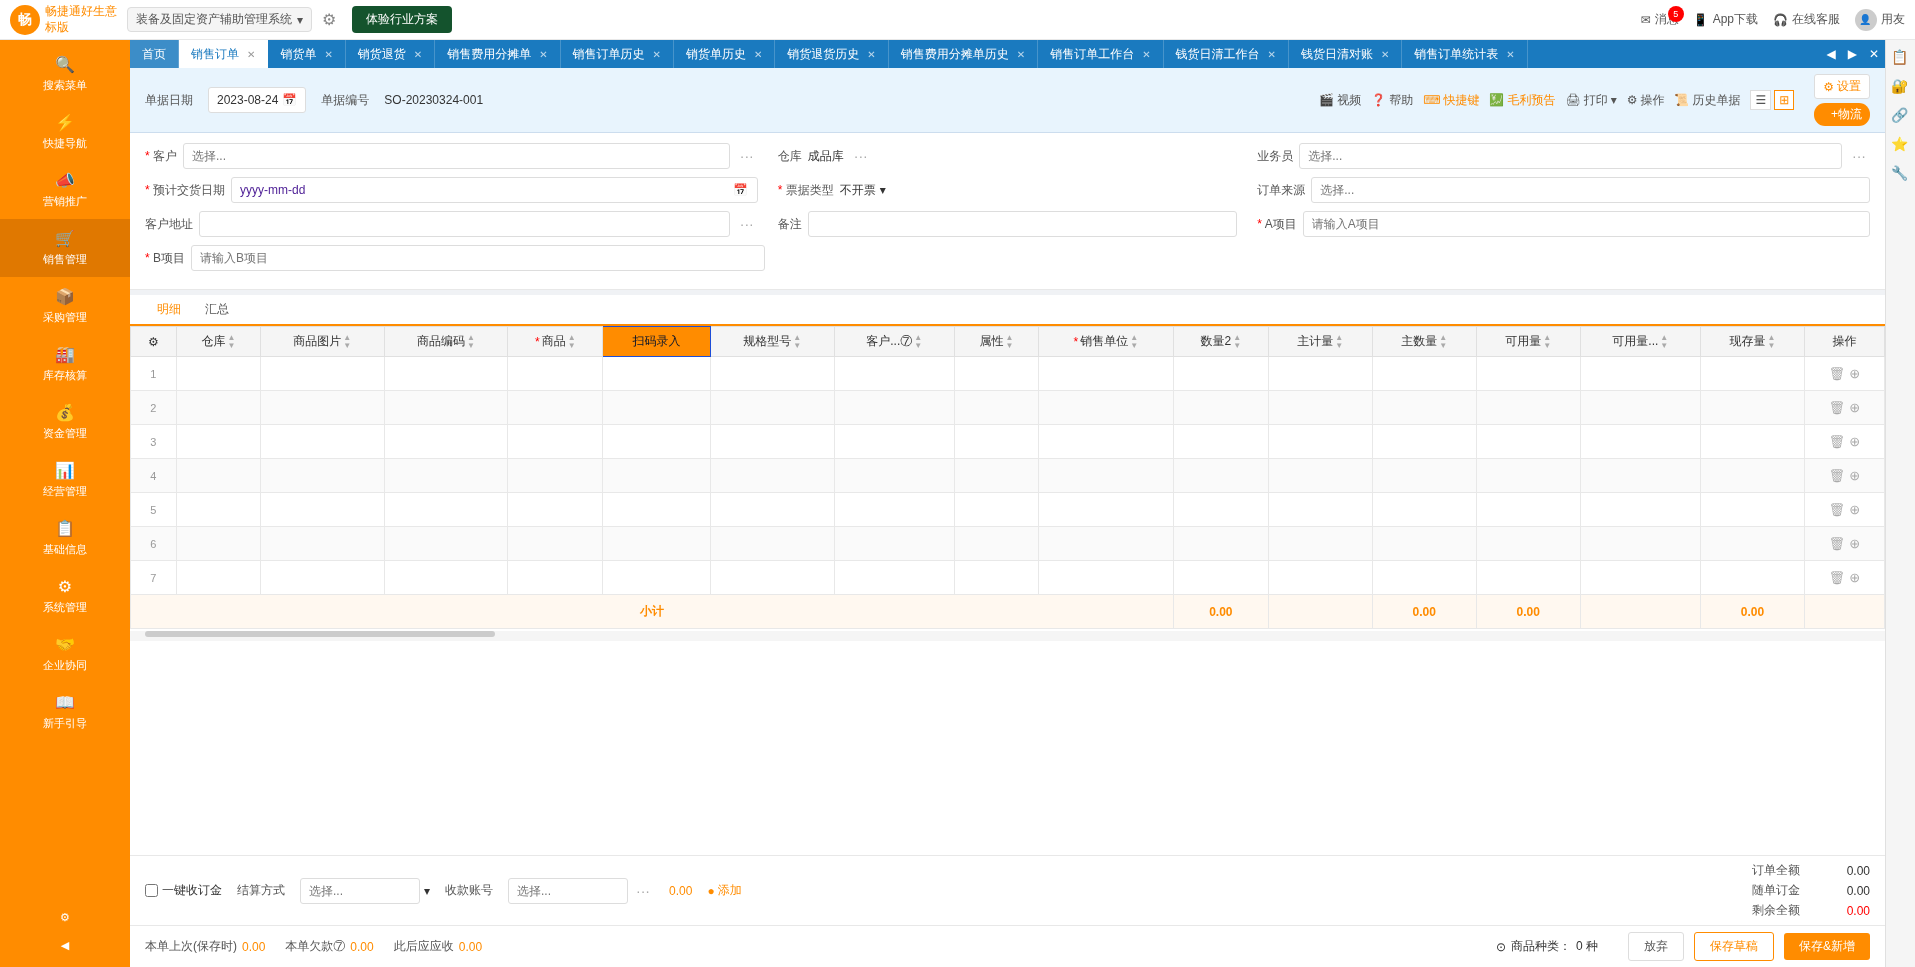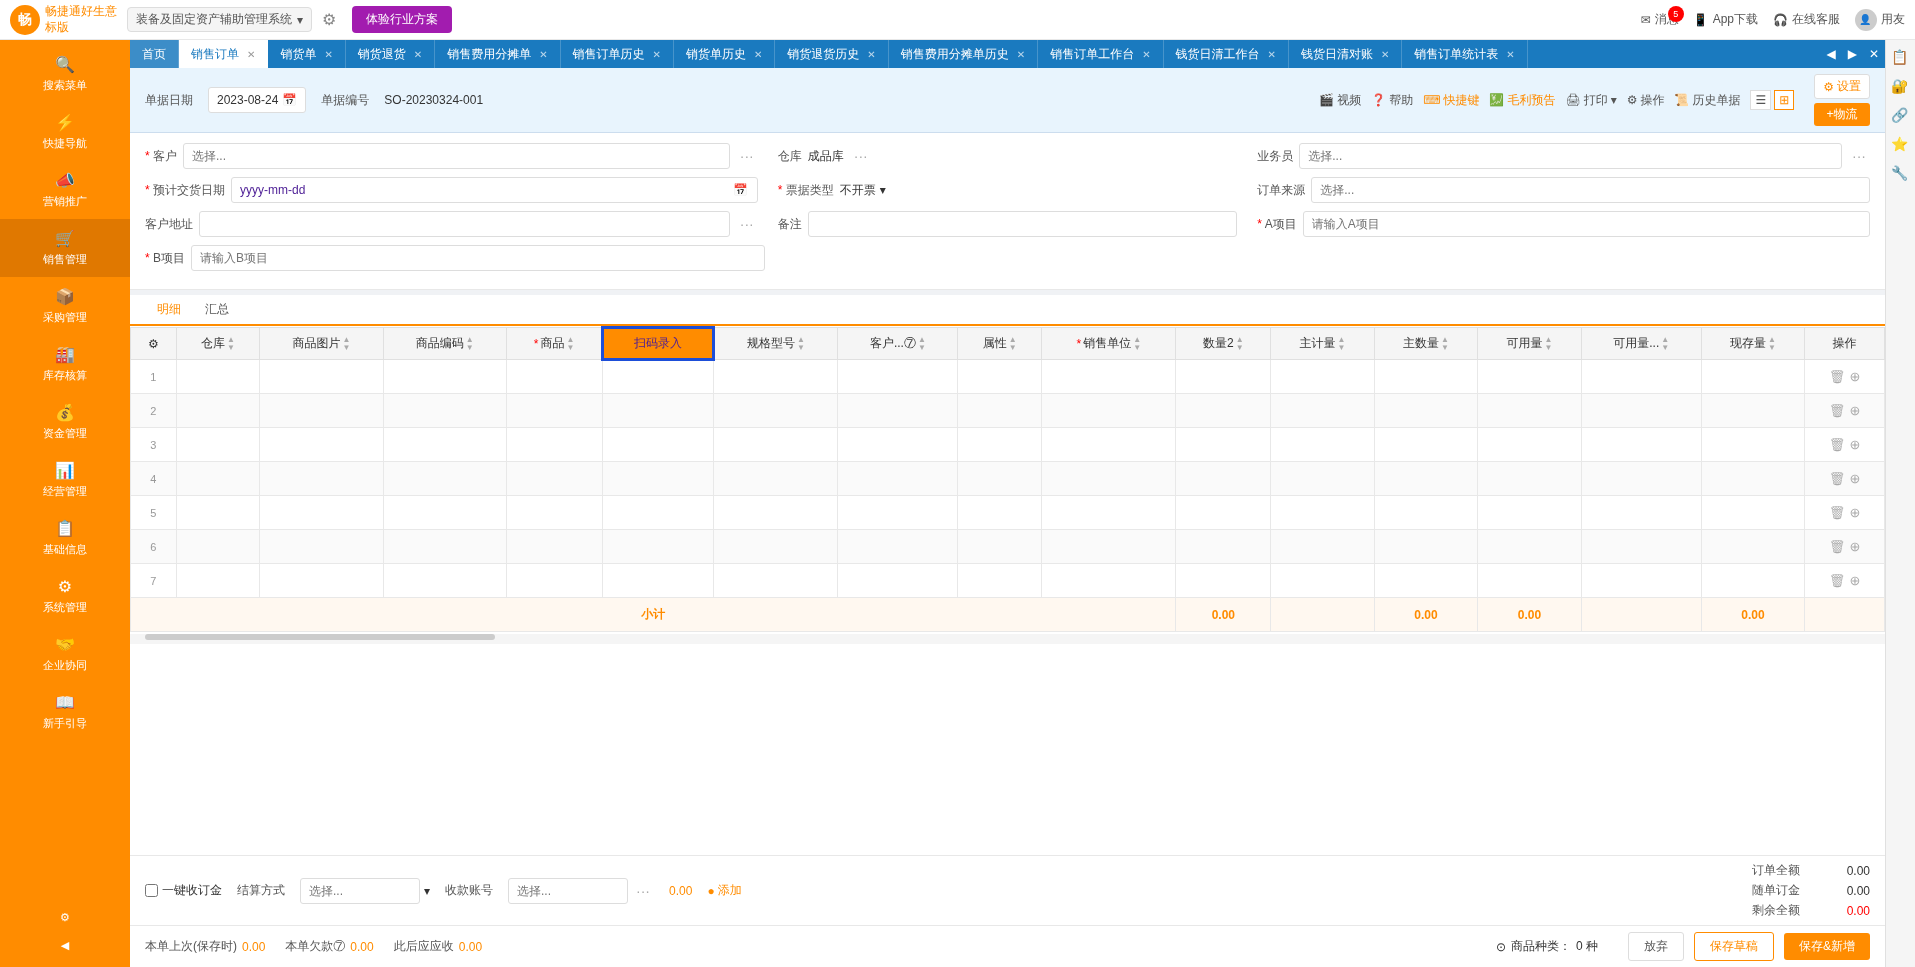--- a/index.html
+++ b/index.html
@@ -7,21 +7,21 @@
     
     
     .app-container { display: flex; flex-direction: column; height: 967px; width: 1915px; }
     .top-bar { height: 40px; background: #fff; display: flex; align-items: center; padding: 0 10px; border-bottom: 1px solid #e8e8e8; justify-content: space-between; }
     .top-bar-left { display: flex; align-items: center; gap: 10px; }
     .top-bar-right { display: flex; align-items: center; gap: 15px; font-size: 12px; color: #555; }
     .logo-area { display: flex; align-items: center; gap: 5px; }
     .logo-icon { width: 30px; height: 30px; background: #ff8c00; border-radius: 50%; display: flex; align-items: center; justify-content: center; color: white; font-size: 14px; font-weight: bold; }
     .logo-text { font-size: 12px; color: #ff8c00; line-height: 1.3; }
     .system-selector { display: flex; align-items: center; gap: 5px; background: #f5f5f5; border: 1px solid #ddd; border-radius: 4px; padding: 3px 8px; font-size: 12px; color: #555; cursor: pointer; }
-    .btn-industry { background: #a21caf; color: white; border: none; border-radius: 4px; padding: 5px 14px; font-size: 12px; cursor: pointer; }
+    .btn-industry { background: #14532d; color: white; border: none; border-radius: 4px; padding: 5px 14px; font-size: 12px; cursor: pointer; }
     
     .main-body { display: flex; flex: 1; overflow: hidden; }
     
     
     .sidebar { width: 130px; background: #ff8c00; display: flex; flex-direction: column; align-items: center; padding-top: 5px; }
     .sidebar-item { width: 100%; display: flex; flex-direction: column; align-items: center; padding: 10px 5px; color: white; cursor: pointer; font-size: 11px; gap: 4px; }
     .sidebar-item:hover, .sidebar-item.active { background: rgba(0,0,0,0.15); }
     .sidebar-item.active { background: #e07800; }
     .sidebar-icon { font-size: 16px; }
     .sidebar-bottom { margin-top: auto; padding-bottom: 10px; display: flex; flex-direction: column; align-items: center; gap: 5px; }
@@ -97,21 +97,21 @@
     .btn-save-draft { background: white; border: 1px solid #ff8c00; border-radius: 3px; padding: 5px 15px; cursor: pointer; color: #ff8c00; font-size: 12px; }
     .btn-save-new { background: #ff8c00; border: none; border-radius: 3px; padding: 5px 15px; cursor: pointer; color: white; font-size: 12px; }
     
     
     .right-panel { width: 30px; background: #f5f5f5; display: flex; flex-direction: column; align-items: center; padding: 5px 0; gap: 5px; border-left: 1px solid #e0e0e0; }
     .right-icon { width: 24px; height: 24px; display: flex; align-items: center; justify-content: center; cursor: pointer; color: #888; font-size: 14px; }
     .header-icon-item { display: flex; align-items: center; gap: 4px; cursor: pointer; }
     .notification-badge { background: red; color: white; border-radius: 50%; width: 16px; height: 16px; font-size: 9px; display: flex; align-items: center; justify-content: center; position: absolute; top: -5px; right: -5px; }
     .relative { position: relative; }
     .settings-btn { background: white; border: 1px solid #ddd; border-radius: 3px; padding: 3px 8px; cursor: pointer; display: flex; align-items: center; gap: 3px; color: #ff8c00; font-size: 12px; }
-    .add-goods-btn { background: #ff8c00; color: white; border: none; border-radius: 3px; padding: 3px 8px; cursor: pointer; font-size: 12px; }
+    .add-goods-btn { background: #ff8c00; color: white; border: none; border-radius: 11px; padding: 3px 8px; cursor: pointer; font-size: 12px; text-align: right; }
     
     .table-action-icons { display: flex; gap: 4px; justify-content: center; }
     .action-icon { cursor: pointer; color: #aaa; font-size: 13px; }
   </style>
 </head>
 <body>
 
 <div class="app-container">
 
   <div class="top-bar">
@@ -432,21 +432,21 @@
               <th>
                 <div class="th-sort">
                     <span class="required-star">*</span>
                     <span>商品</span>
                     <div class="sort-arrows">
                       <span>▲</span>
                       <span>▼</span>
                     </div>
                   </div>
               </th>
-              <th style="background:#ff8c00;color:#4c1d95;border:3px solid #1d4ed8;margin-top:47px;">扫码录入</th>
+              <th style="background:#ff8c00;color:#0f172a;border:1px solid #1d4ed8;margin-top:47px;">扫码录入</th>
               <th>
                 <div class="th-sort">
                     <span>规格型号</span>
                     <div class="sort-arrows">
                       <span>▲</span>
                       <span>▼</span>
                     </div>
                   </div>
               </th>
               <th>

